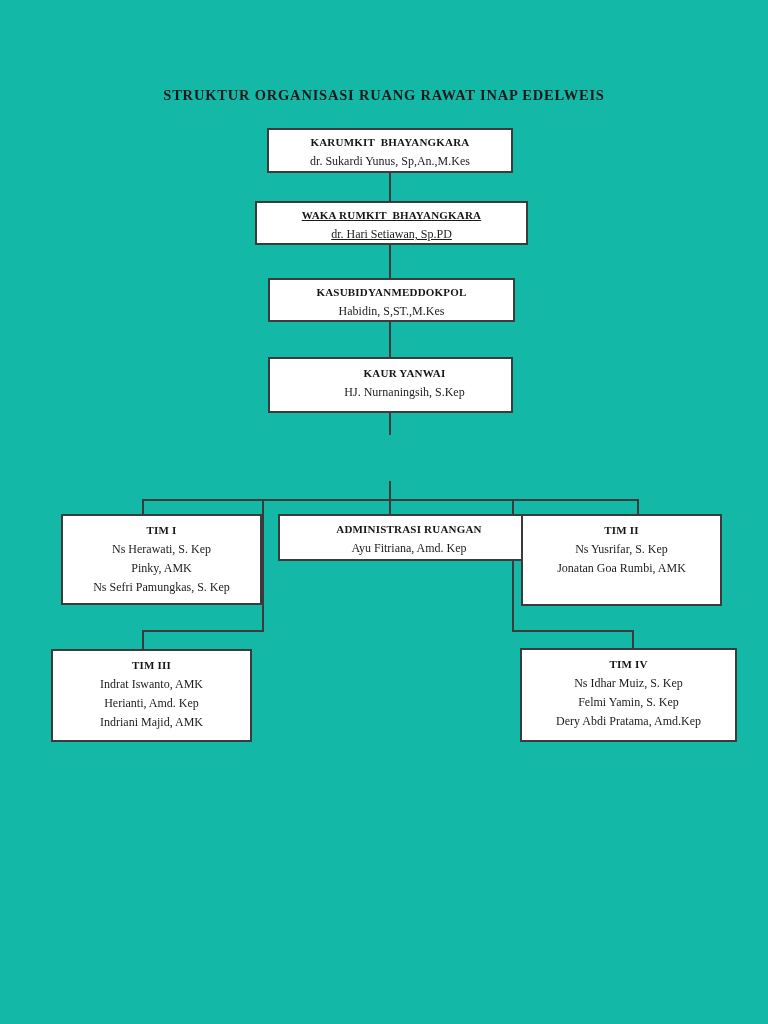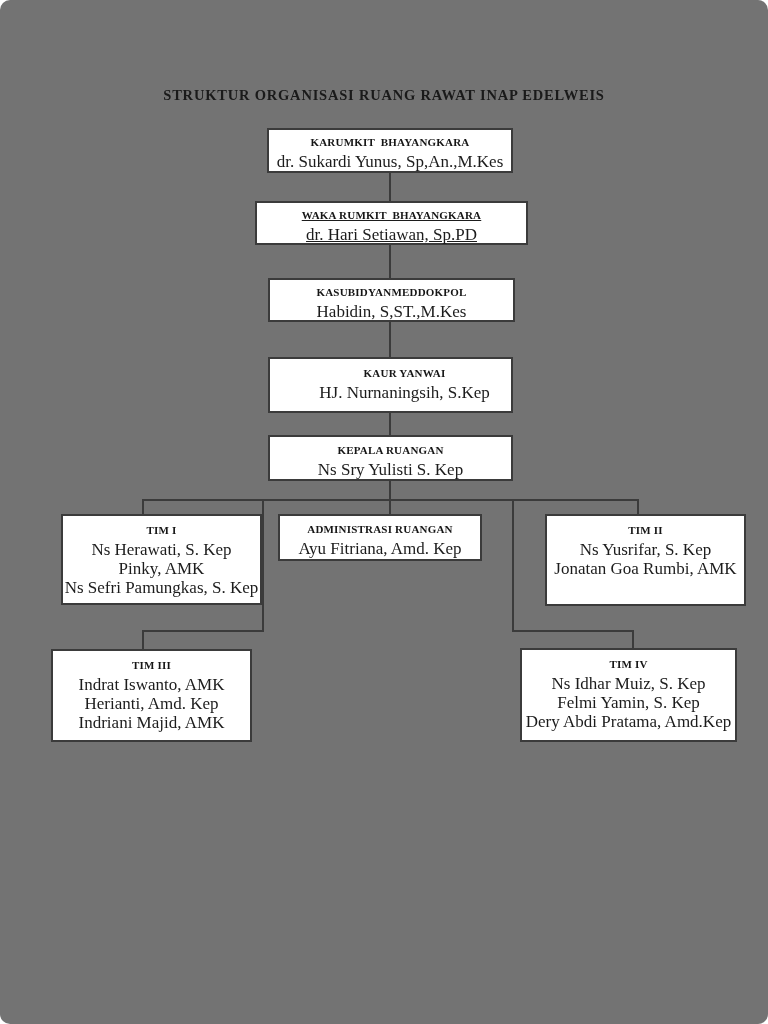--- a/index.html
+++ b/index.html
@@ -4,25 +4,24 @@
 <style>
   html, body {
     margin: 0;
     padding: 0;
     background: #ffffff;
   }
   .page {
     position: relative;
     width: 768px;
     height: 1024px;
-    background: #737373;
+    background: #14b8a6;
     font-family: "Liberation Serif", "DejaVu Serif", serif;
     color: #1c1c1c;
     overflow: hidden;
-    border-radius: 10px;
   }
   .doc-title {
     position: absolute;
     top: 87px;
     left: 0;
     right: 0;
     text-align: center;
     font-weight: bold;
     font-size: 14.5px;
     letter-spacing: 0.8px;
@@ -39,38 +38,38 @@
   }
   .node-title {
     font-weight: bold;
     font-size: 11px;
     line-height: 19px;
     letter-spacing: 0.2px;
     white-space: pre;
     color: #161616;
   }
   .node-member {
-    font-size: 17px;
+    font-size: 12px;
     line-height: 19px;
     white-space: pre;
     color: #1c1c1c;
   }
   .line {
     position: absolute;
     background: #3b3b3b;
   }
   
   .n-karumkit { left: 267px; top: 128px; width: 246px; height: 45px; }
   .n-waka     { left: 255px; top: 201px; width: 273px; height: 44px; text-decoration: underline; }
   .n-kasubid  { left: 268px; top: 278px; width: 247px; height: 44px; }
   .n-kaur     { left: 268px; top: 357px; width: 245px; height: 56px; padding-top: 5px; padding-left: 28px; }
   .n-kepala   { left: 268px; top: 435px; width: 245px; height: 46px; padding-top: 4px; }
   .n-tim1     { left: 61px;  top: 514px; width: 201px; height: 91px; padding-top: 5px; }
-  .n-admin    { left: 278px; top: 514px; width: 204px; height: 47px; padding-top: 4px; }
-  .n-tim2     { left: 545px; top: 514px; width: 201px; height: 92px; padding-top: 5px; }
+  .n-admin    { left: 278px; top: 514px; width: 262px; height: 47px; padding-top: 4px; }
+  .n-tim2     { left: 521px; top: 514px; width: 201px; height: 92px; padding-top: 5px; }
   .n-tim3     { left: 51px;  top: 649px; width: 201px; height: 93px; padding-top: 5px; }
   .n-tim4     { left: 520px; top: 648px; width: 217px; height: 94px; padding-top: 5px; }
   
   .v  { width: 2px; }
   .h  { height: 2px; }
   .c-v1      { left: 389px; top: 173px; height: 28px; }
   .c-v2      { left: 389px; top: 245px; height: 33px; }
   .c-v3      { left: 389px; top: 322px; height: 35px; }
   .c-v4      { left: 389px; top: 405px; height: 30px; }
   .c-v5      { left: 389px; top: 481px; height: 20px; }
@@ -121,24 +120,20 @@
   <div class="node n-kasubid">
     <div class="node-title">KASUBIDYANMEDDOKPOL</div>
     <div class="node-member">Habidin, S,ST.,M.Kes</div>
   </div>
 
   <div class="node n-kaur">
     <div class="node-title">KAUR YANWAI</div>
     <div class="node-member">HJ. Nurnaningsih, S.Kep</div>
   </div>
 
-  <div class="node n-kepala">
-    <div class="node-title">KEPALA RUANGAN</div>
-    <div class="node-member">Ns Sry Yulisti S. Kep</div>
-  </div>
 
   <div class="node n-tim1">
     <div class="node-title">TIM I</div>
     <div class="node-member">Ns Herawati, S. Kep</div>
     <div class="node-member">Pinky, AMK</div>
     <div class="node-member">Ns Sefri Pamungkas, S. Kep</div>
   </div>
 
   <div class="node n-admin">
     <div class="node-title">ADMINISTRASI RUANGAN</div>

